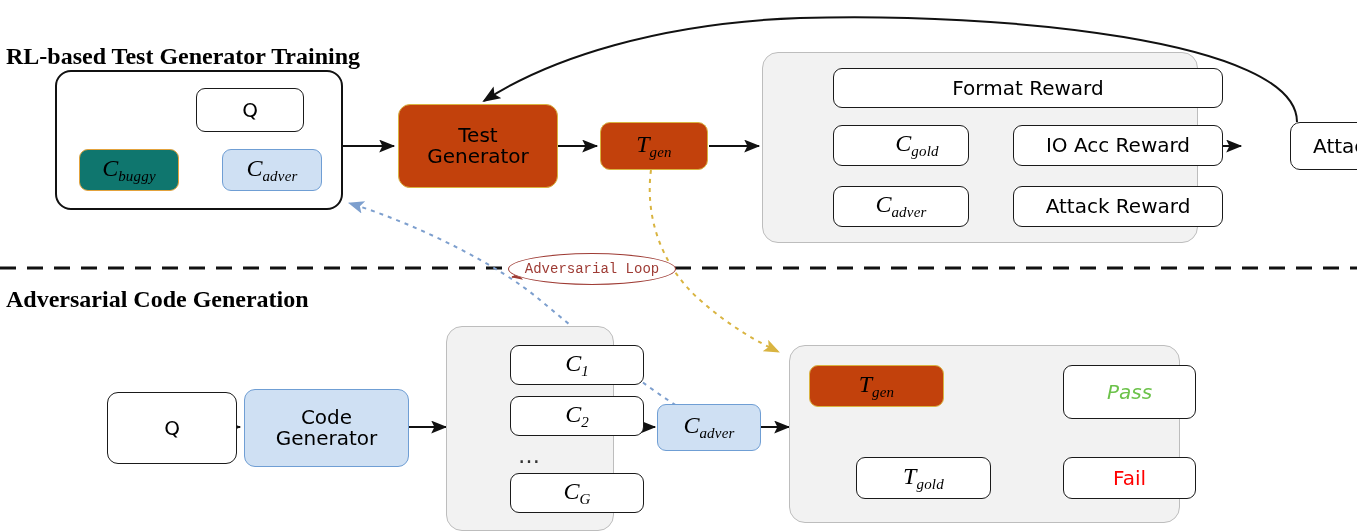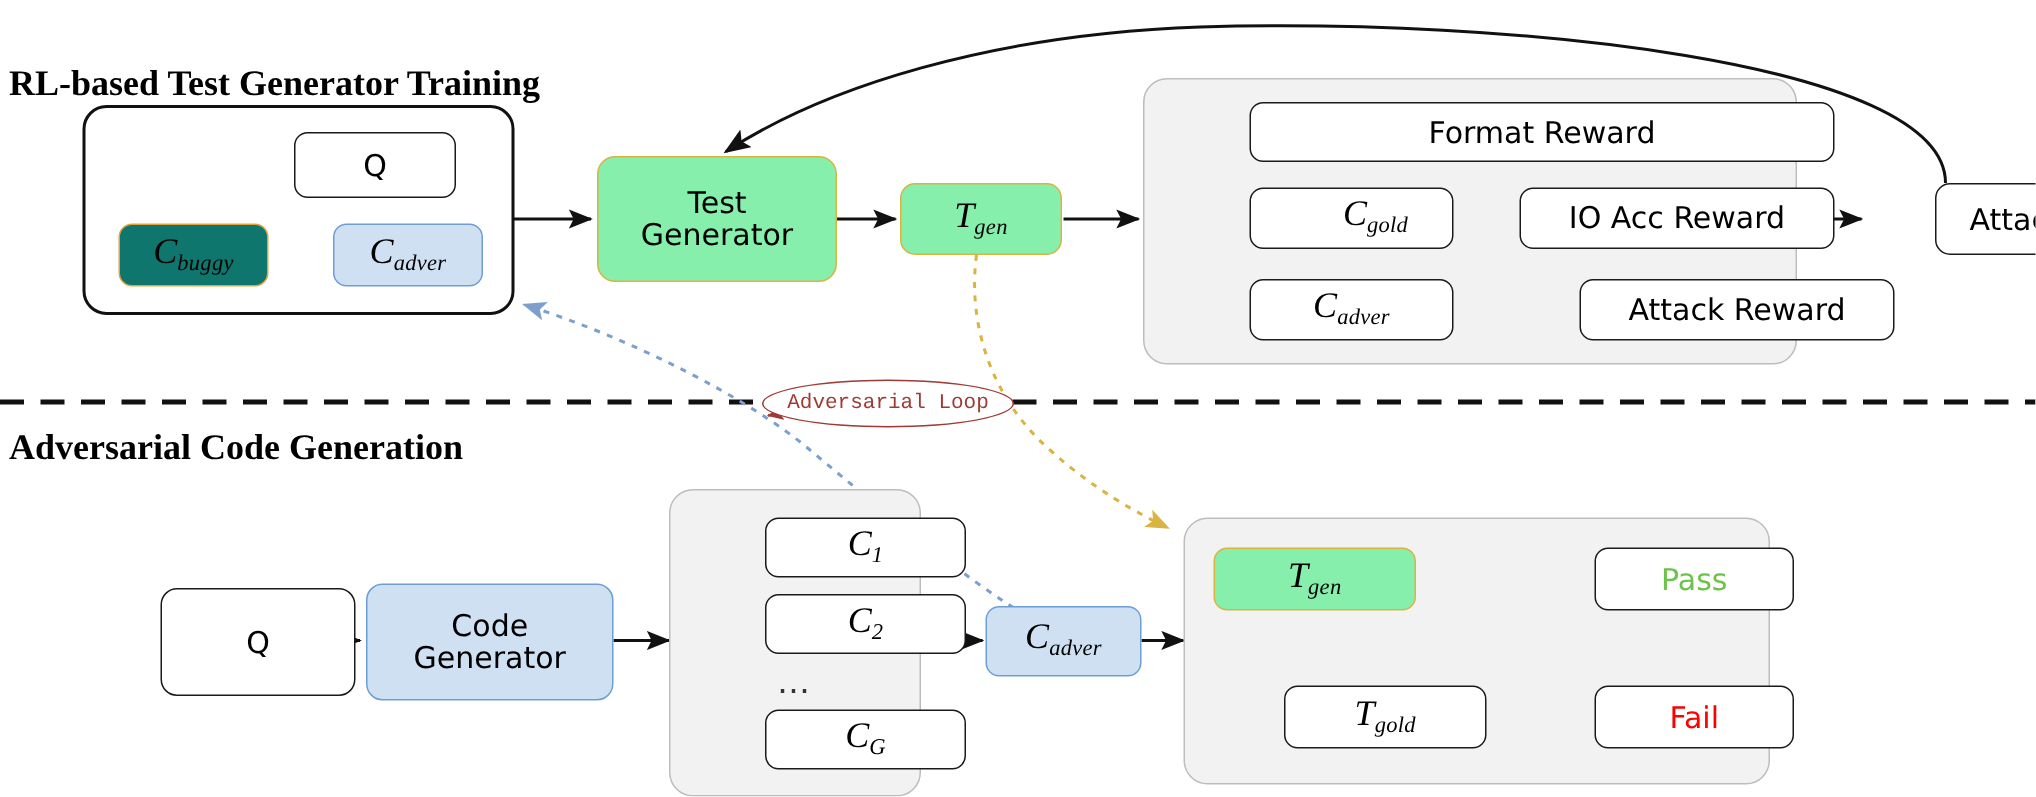--- a/index.html
+++ b/index.html
@@ -62,21 +62,21 @@
   
   .panel{
     position:absolute;
     box-sizing:border-box;
     border-radius:16px;
   }
   .panel-white{background:#ffffff;border:2px solid #111;}
   .panel-gray{background:#f2f2f2;border:1.5px solid #bdbdbd;}
 
   
-  .fill-yellow{background:#86efac;border:1.5px solid #d9b441;text-align:right;}
+  .fill-yellow{background:#c2410c;border:1.5px solid #d9b441;text-align:right;}
   .fill-blue{background:#cfe0f3;border:1.5px solid #6f9ed4;}
   .fill-orange{background:#0f766e;border:1.5px solid #e3a23c;}
   .fill-plain{background:#ffffff;border:1.5px solid #1a1a1a;margin-left:47px;}
 
   .txt-pass{color:#6cc24a;}
   .txt-fail{color:#ff0000;}
 
   
   #loop-label{
     position:absolute;
@@ -184,21 +184,21 @@
   <div class="node fill-plain" style="left:786px;top:125px;width:136px;height:41px;border-radius:9px;padding-left:32px;">
     <span class="math"><span class="big">C</span><span class="sub">gold</span></span>
   </div>
 
   <div class="node fill-plain hand" style="left:966px;top:125px;width:210px;height:41px;border-radius:9px;">IO Acc Reward</div>
 
   <div class="node fill-plain" style="left:786px;top:186px;width:136px;height:41px;border-radius:9px;">
     <span class="math"><span class="big">C</span><span class="sub">adver</span></span>
   </div>
 
-  <div class="node fill-plain hand" style="left:1006px;top:186px;width:210px;height:41px;border-radius:9px;">Attack Reward</div>
+  <div class="node fill-plain hand" style="left:966px;top:186px;width:210px;height:41px;border-radius:9px;">Attack Reward</div>
 
   <div class="node fill-plain hand" style="left:1243px;top:122px;width:110px;height:48px;border-radius:10px;">Attack</div>
 
   <div id="loop-label">Adversarial Loop</div>
 
   <div class="section-title" id="title-bottom">Adversarial Code Generation</div>
 
   <div class="node fill-plain hand" style="left:60px;top:392px;width:130px;height:72px;border-radius:11px;">Q</div>
 
   <div class="node fill-blue hand" style="left:244px;top:389px;width:165px;height:78px;border-radius:11px;flex-direction:column;">
@@ -228,21 +228,21 @@
   <div class="node fill-blue" style="left:657px;top:404px;width:104px;height:47px;border-radius:9px;">
     <span class="math"><span class="big">C</span><span class="sub">adver</span></span>
   </div>
 
   <div class="panel panel-gray" style="left:789px;top:345px;width:391px;height:178px;"></div>
 
   <div class="node fill-yellow" style="left:809px;top:365px;width:135px;height:42px;border-radius:9px;">
     <span class="math"><span class="big">T</span><span class="sub">gen</span></span>
   </div>
 
-  <div class="node fill-plain hand txt-pass" style="left:1016px;top:365px;width:133px;height:42px;border-radius:9px;">Pass</div>
+  <div class="node fill-plain hand txt-pass" style="left:1016px;top:365px;width:133px;height:54px;border-radius:9px;font-style:italic;">Pass</div>
 
   <div class="node fill-plain" style="left:809px;top:457px;width:135px;height:42px;border-radius:9px;">
     <span class="math"><span class="big">T</span><span class="sub">gold</span></span>
   </div>
 
   <div class="node fill-plain hand txt-fail" style="left:1016px;top:457px;width:133px;height:42px;border-radius:9px;">Fail</div>
 
 </div>
 
 </body></html>

